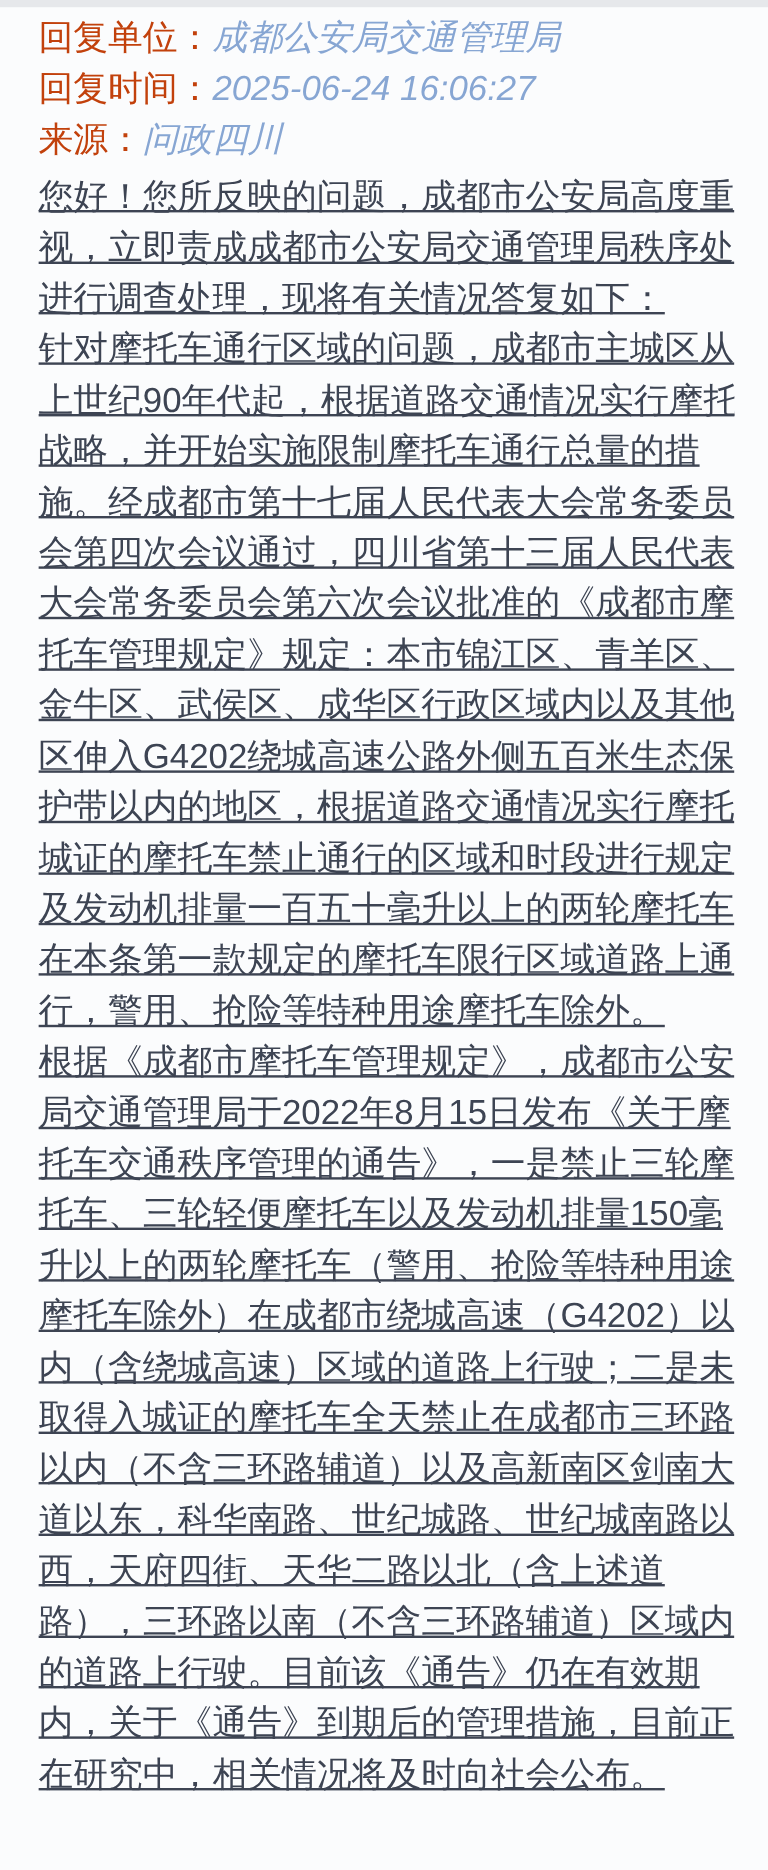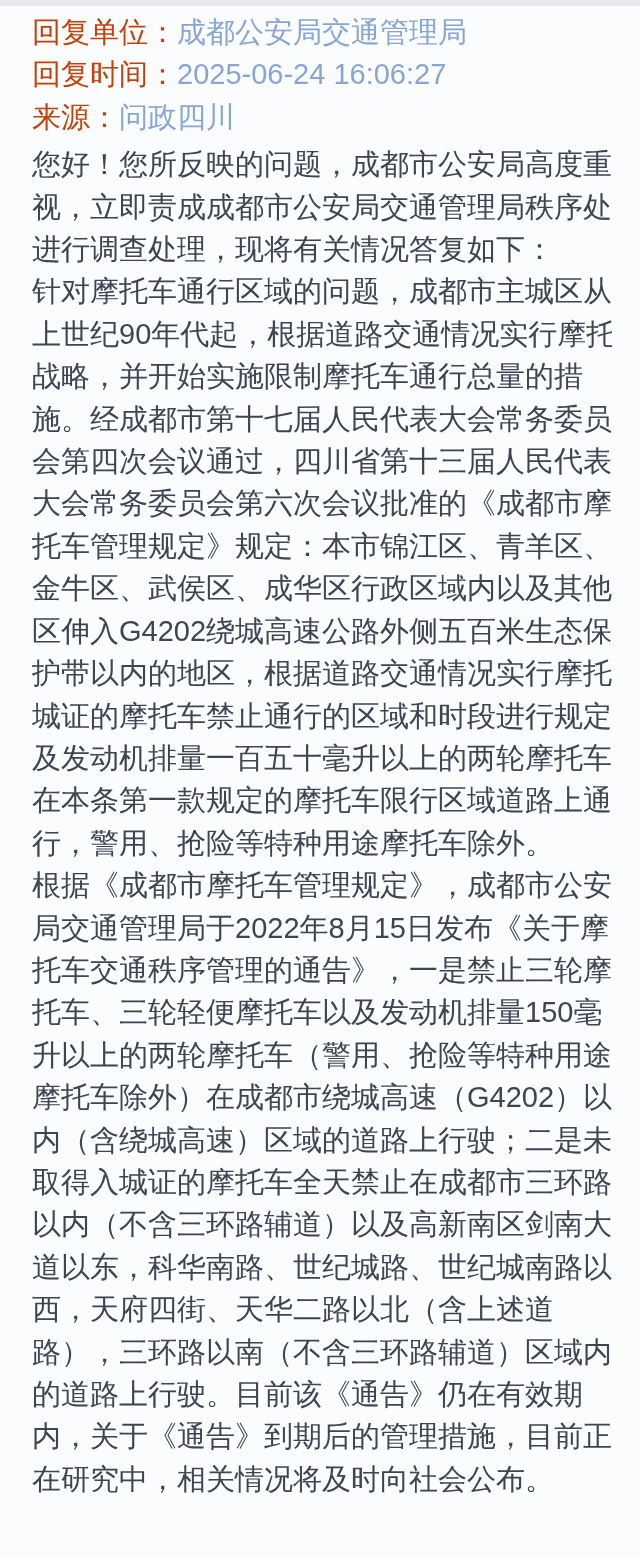--- a/index.html
+++ b/index.html
@@ -22,29 +22,29 @@
     width: 640px; height: 6px;
     background: #e6e8eb;
   }
   .header {
     padding: 11px 28px 0 32px;
     font-size: 29px;
     line-height: 42.4px;
   }
   .hrow { white-space: nowrap; }
   .hlabel { color: #c2410c; }
-  .hvalue { color: #87a6d3; }
+  .hvalue { color: #87a6d3; font-style: italic; }
   .body-text {
     margin-top: 5px;
     padding: 0 28px 0 32px;
     font-size: 29px;
     line-height: 42.4px;
     color: #3d4453;
   }
-  .line { white-space: nowrap; overflow: hidden; }
+  .line { white-space: nowrap; overflow: hidden; text-decoration: underline; }
 </style>
 </head>
 <body>
 
 <div class="page">
 
   <div class="top-edge"></div>
 
   <div class="header">
     <div class="hrow"><span class="hlabel">回复单位：</span><span class="hvalue">成都公安局交通管理局</span></div>

